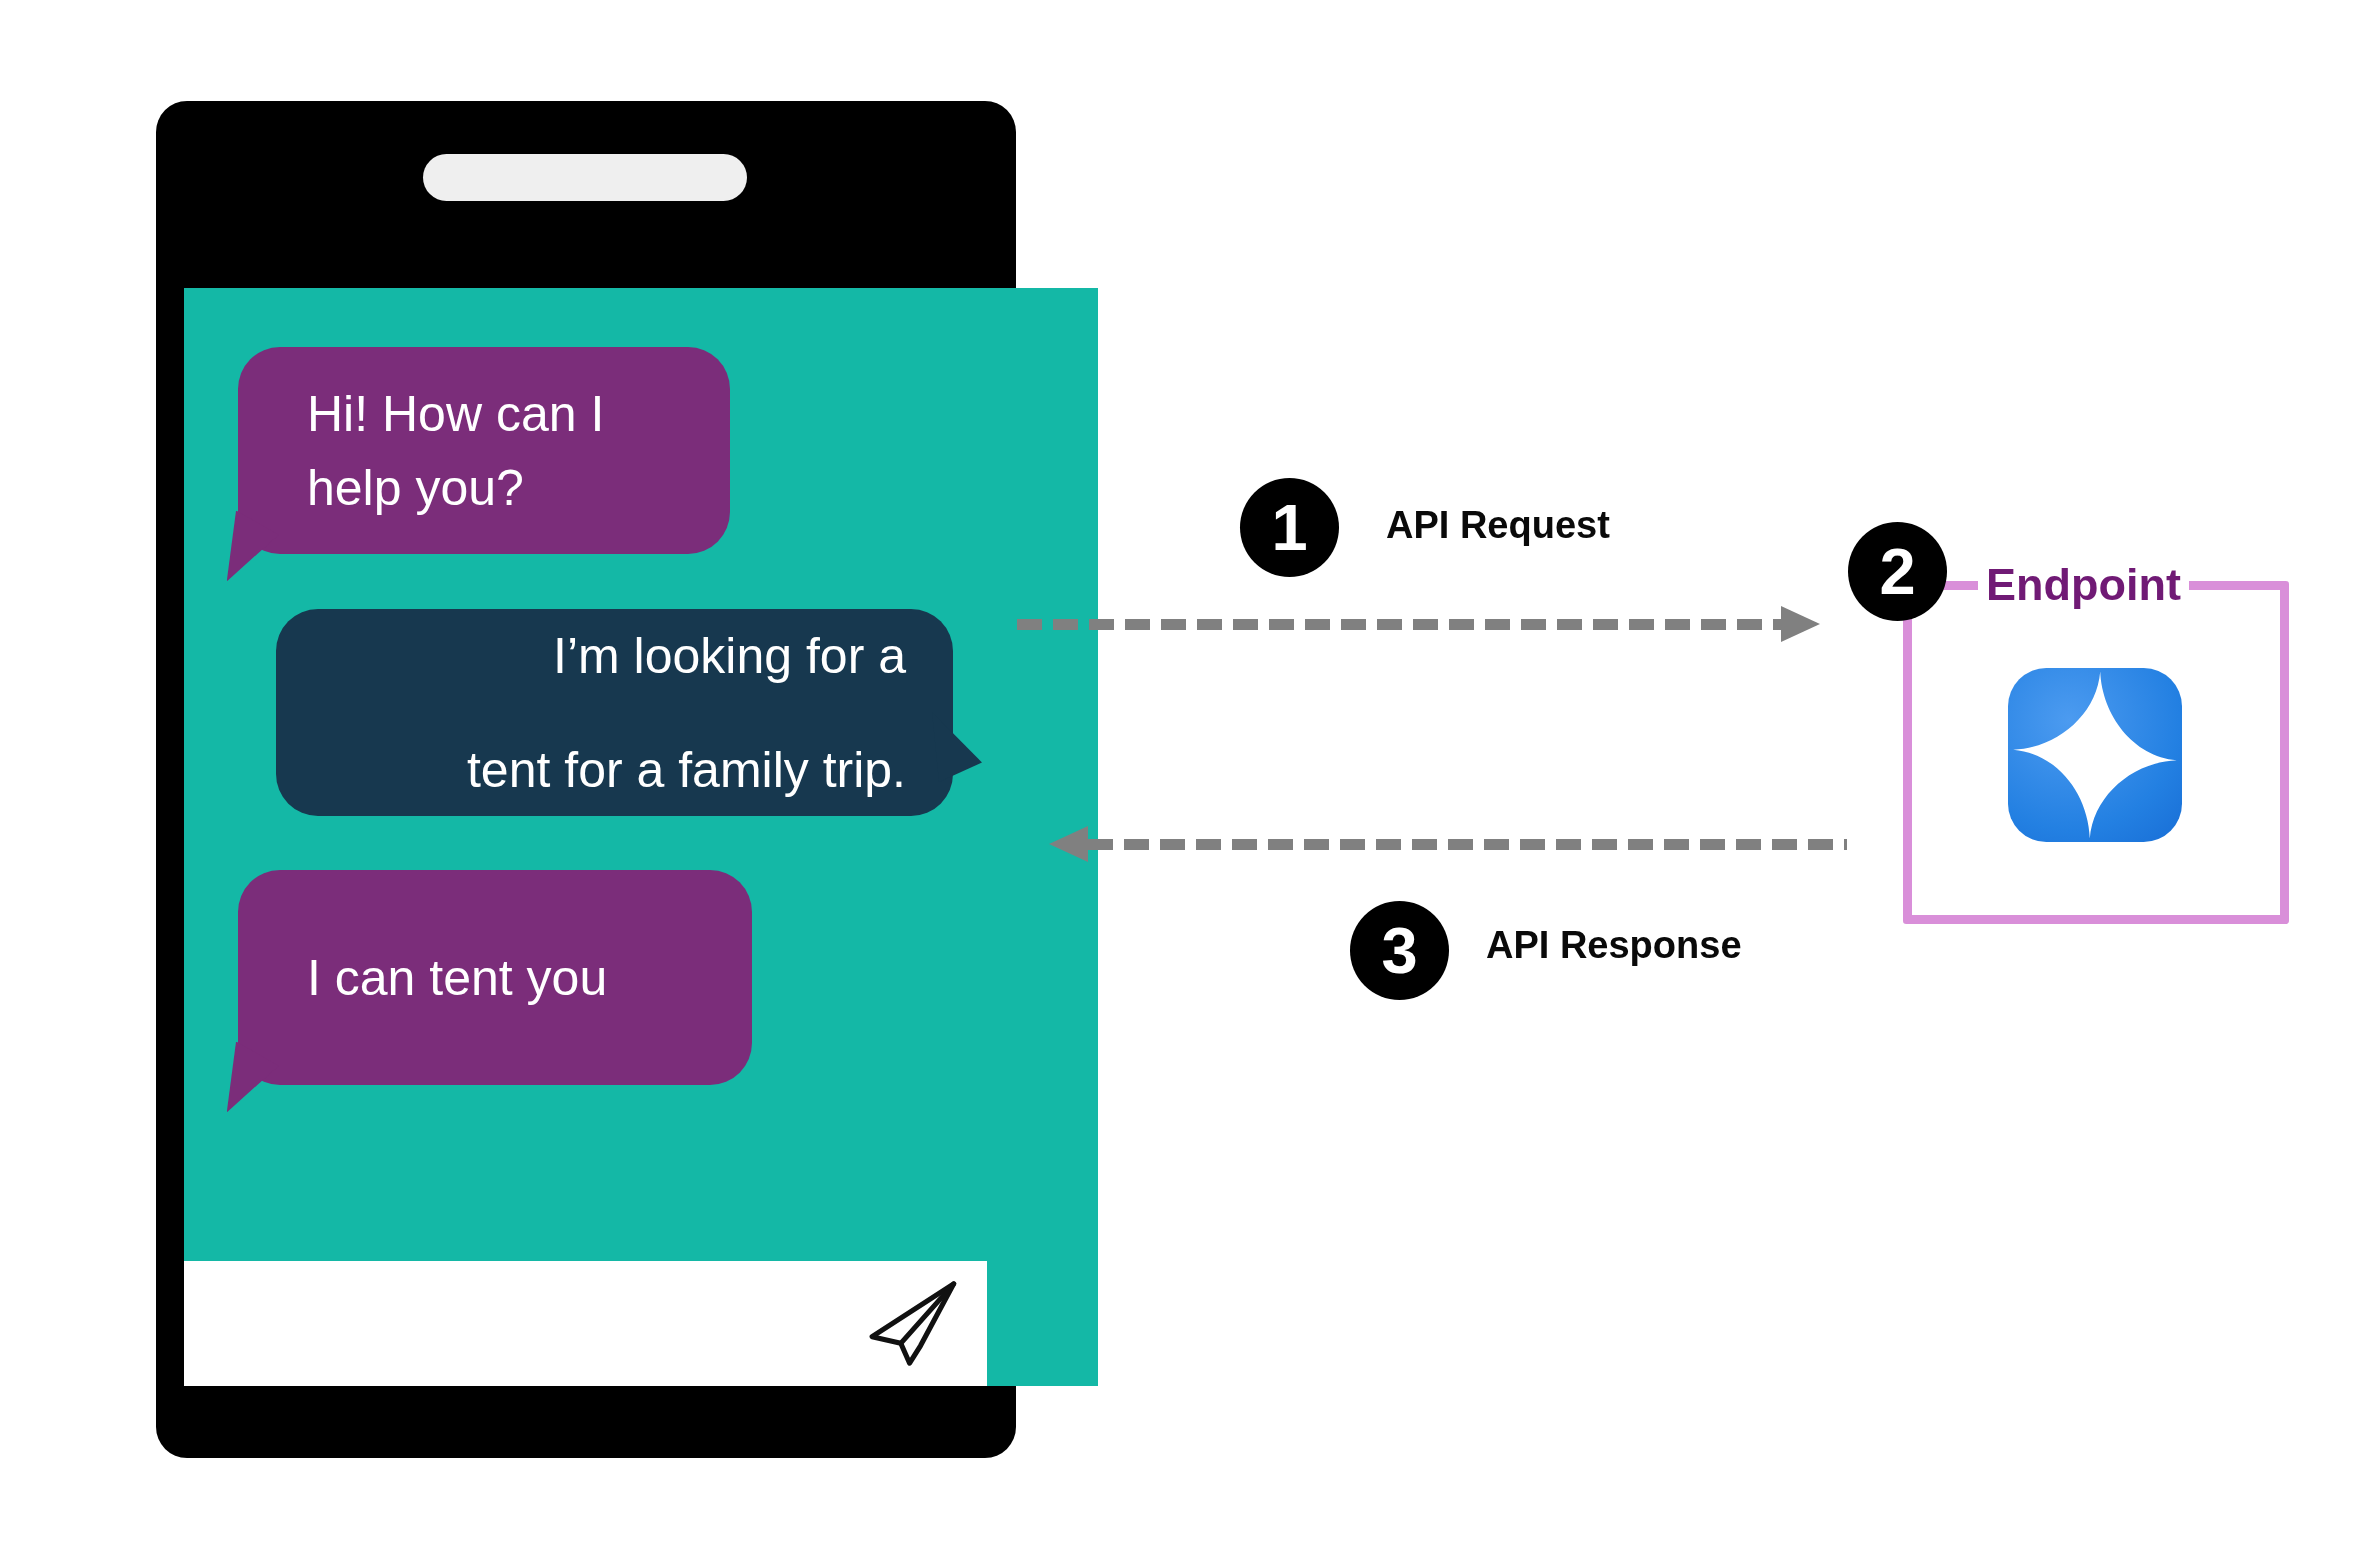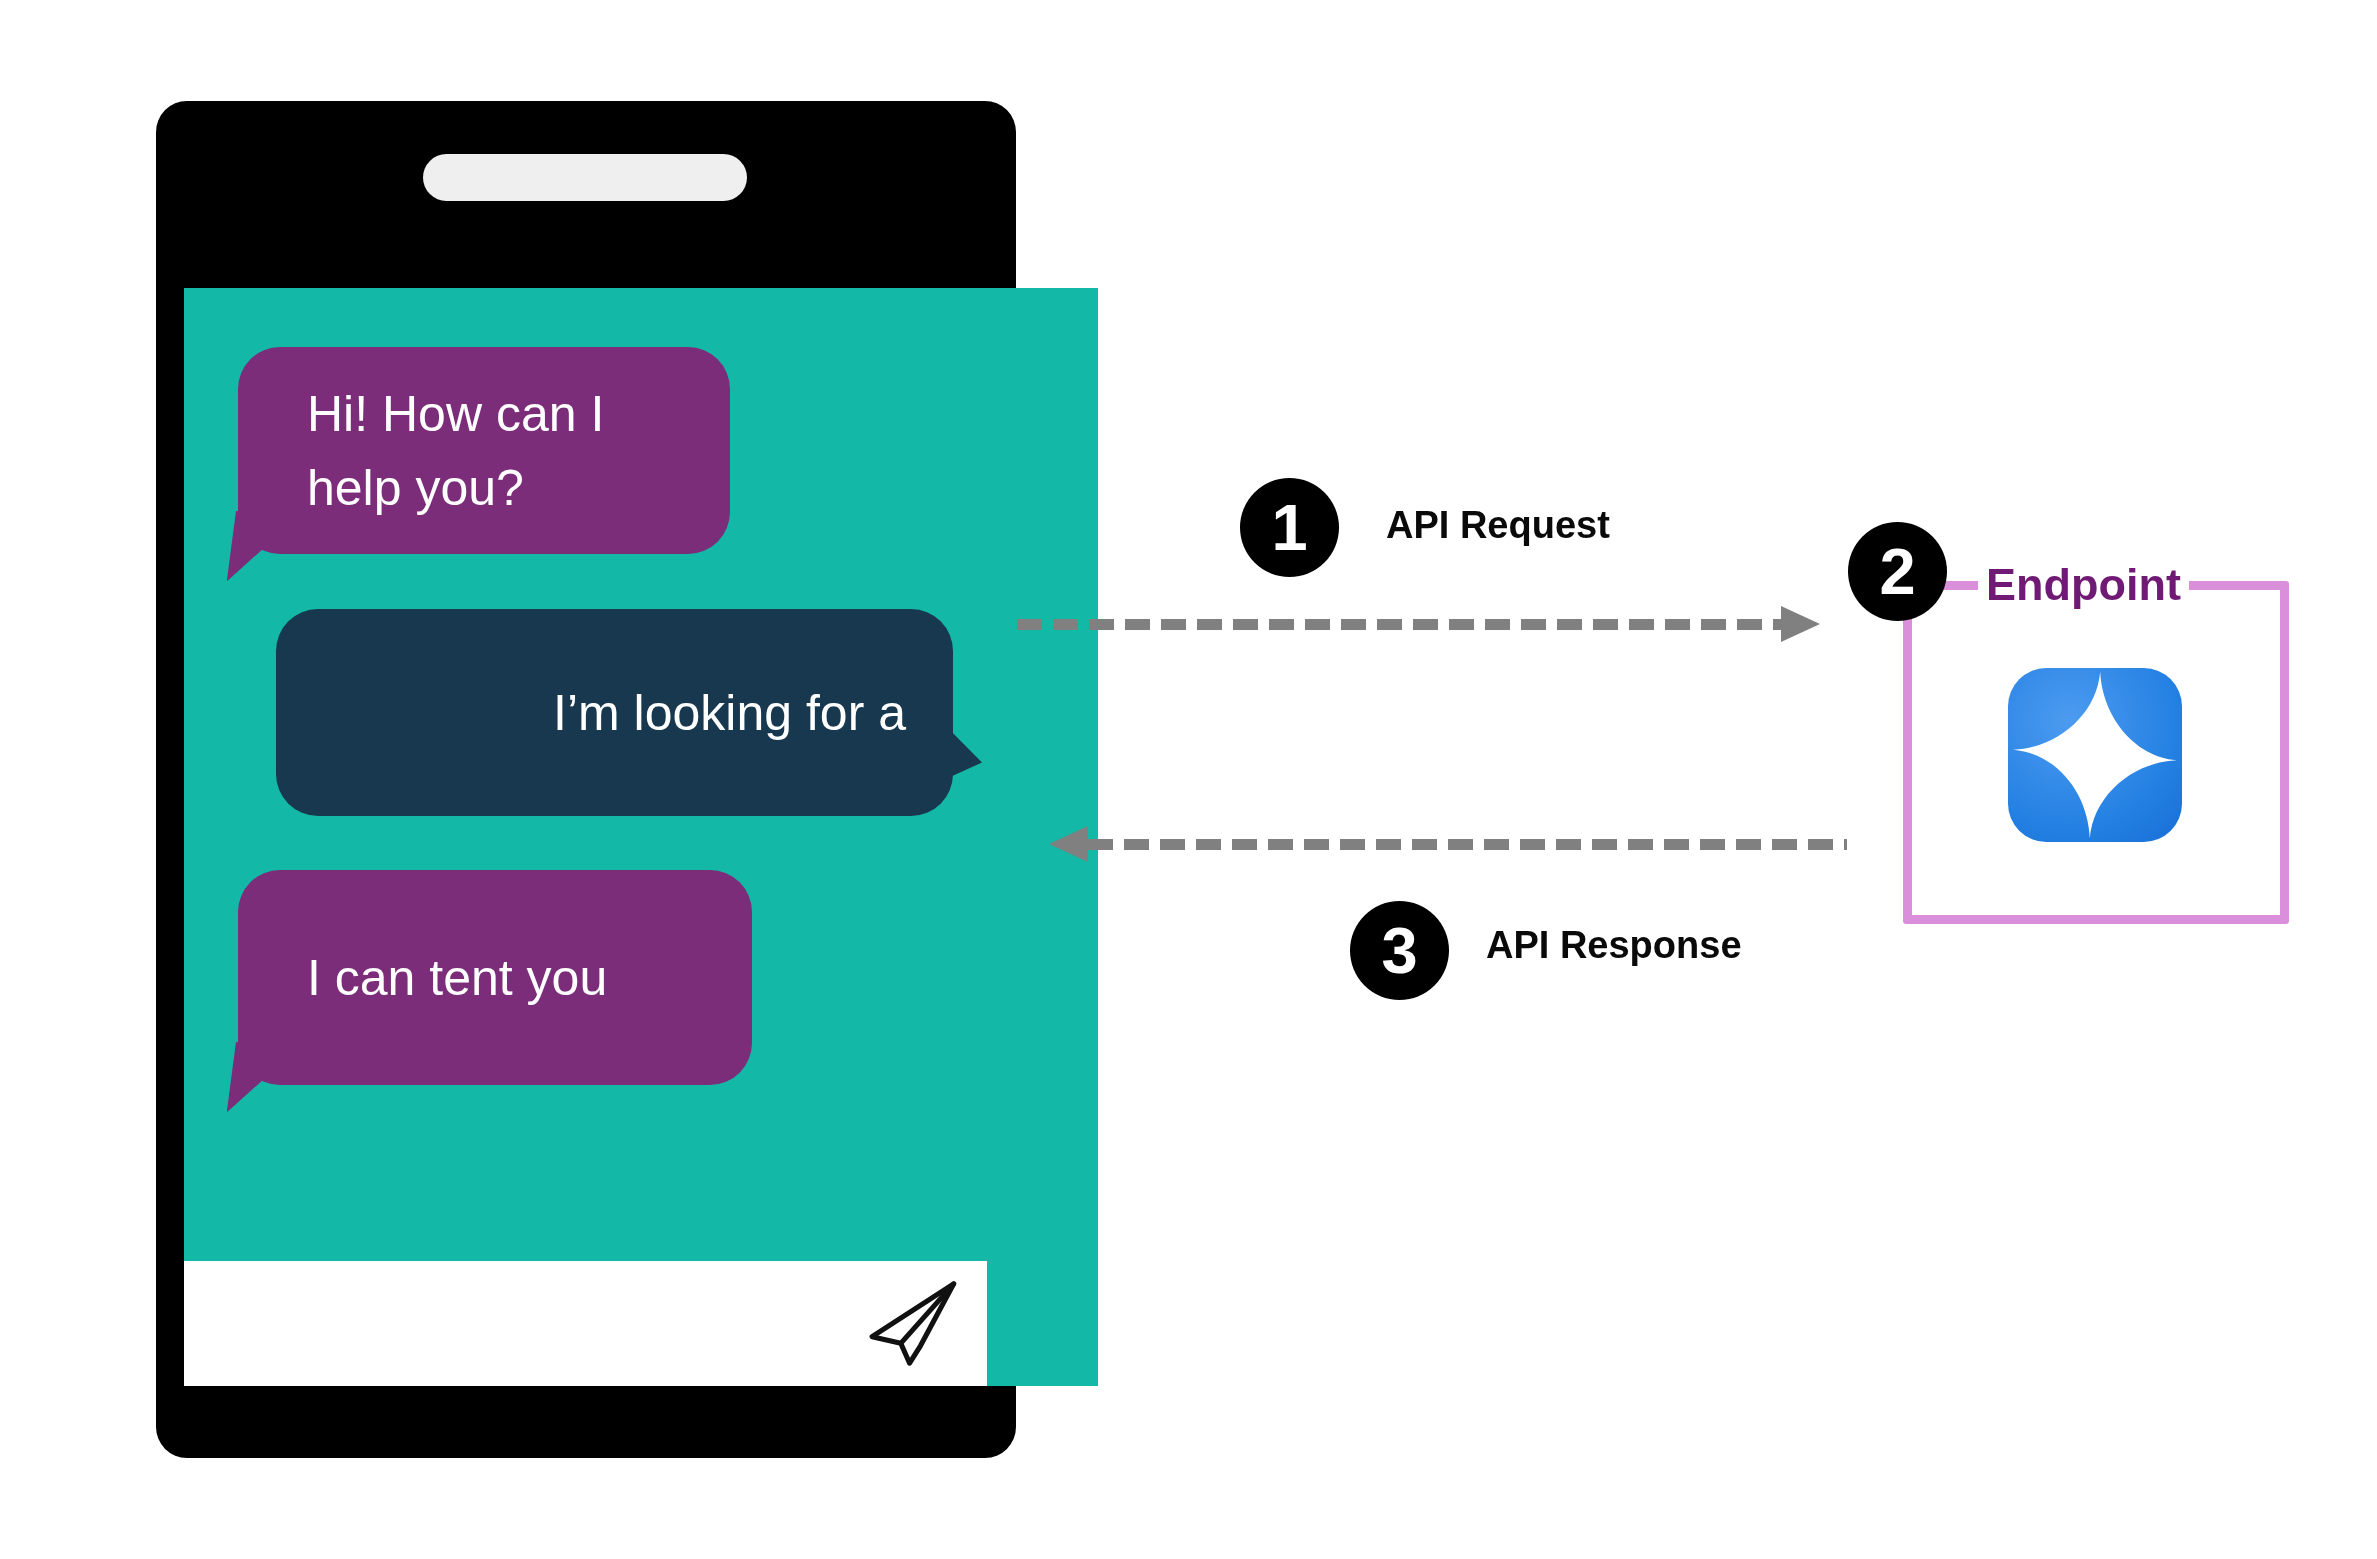--- a/index.html
+++ b/index.html
@@ -117,20 +117,21 @@
     <div class="screen">
       <div class="chat">
 
         <div class="bubble agent b1">
           <span class="line">Hi! How can I</span>
           <span class="line">help you?</span>
         </div>
 
         <div class="bubble user b2">
           <span class="line">I’m looking for a</span>
+          <span class="line">tent for a family trip.</span>
         </div>
 
         <div class="bubble agent b3">
           <span class="line">I can tent you</span>
         </div>
 
       </div>
       <div class="inputbar">
         <svg class="send" viewBox="0 0 44 44" fill="none" stroke="#111111" stroke-width="2.3" stroke-linejoin="round" stroke-linecap="round">
           <path d="M40 4 L3 28 L16 31 L20 40 L25 32 L40 4 Z"></path>

